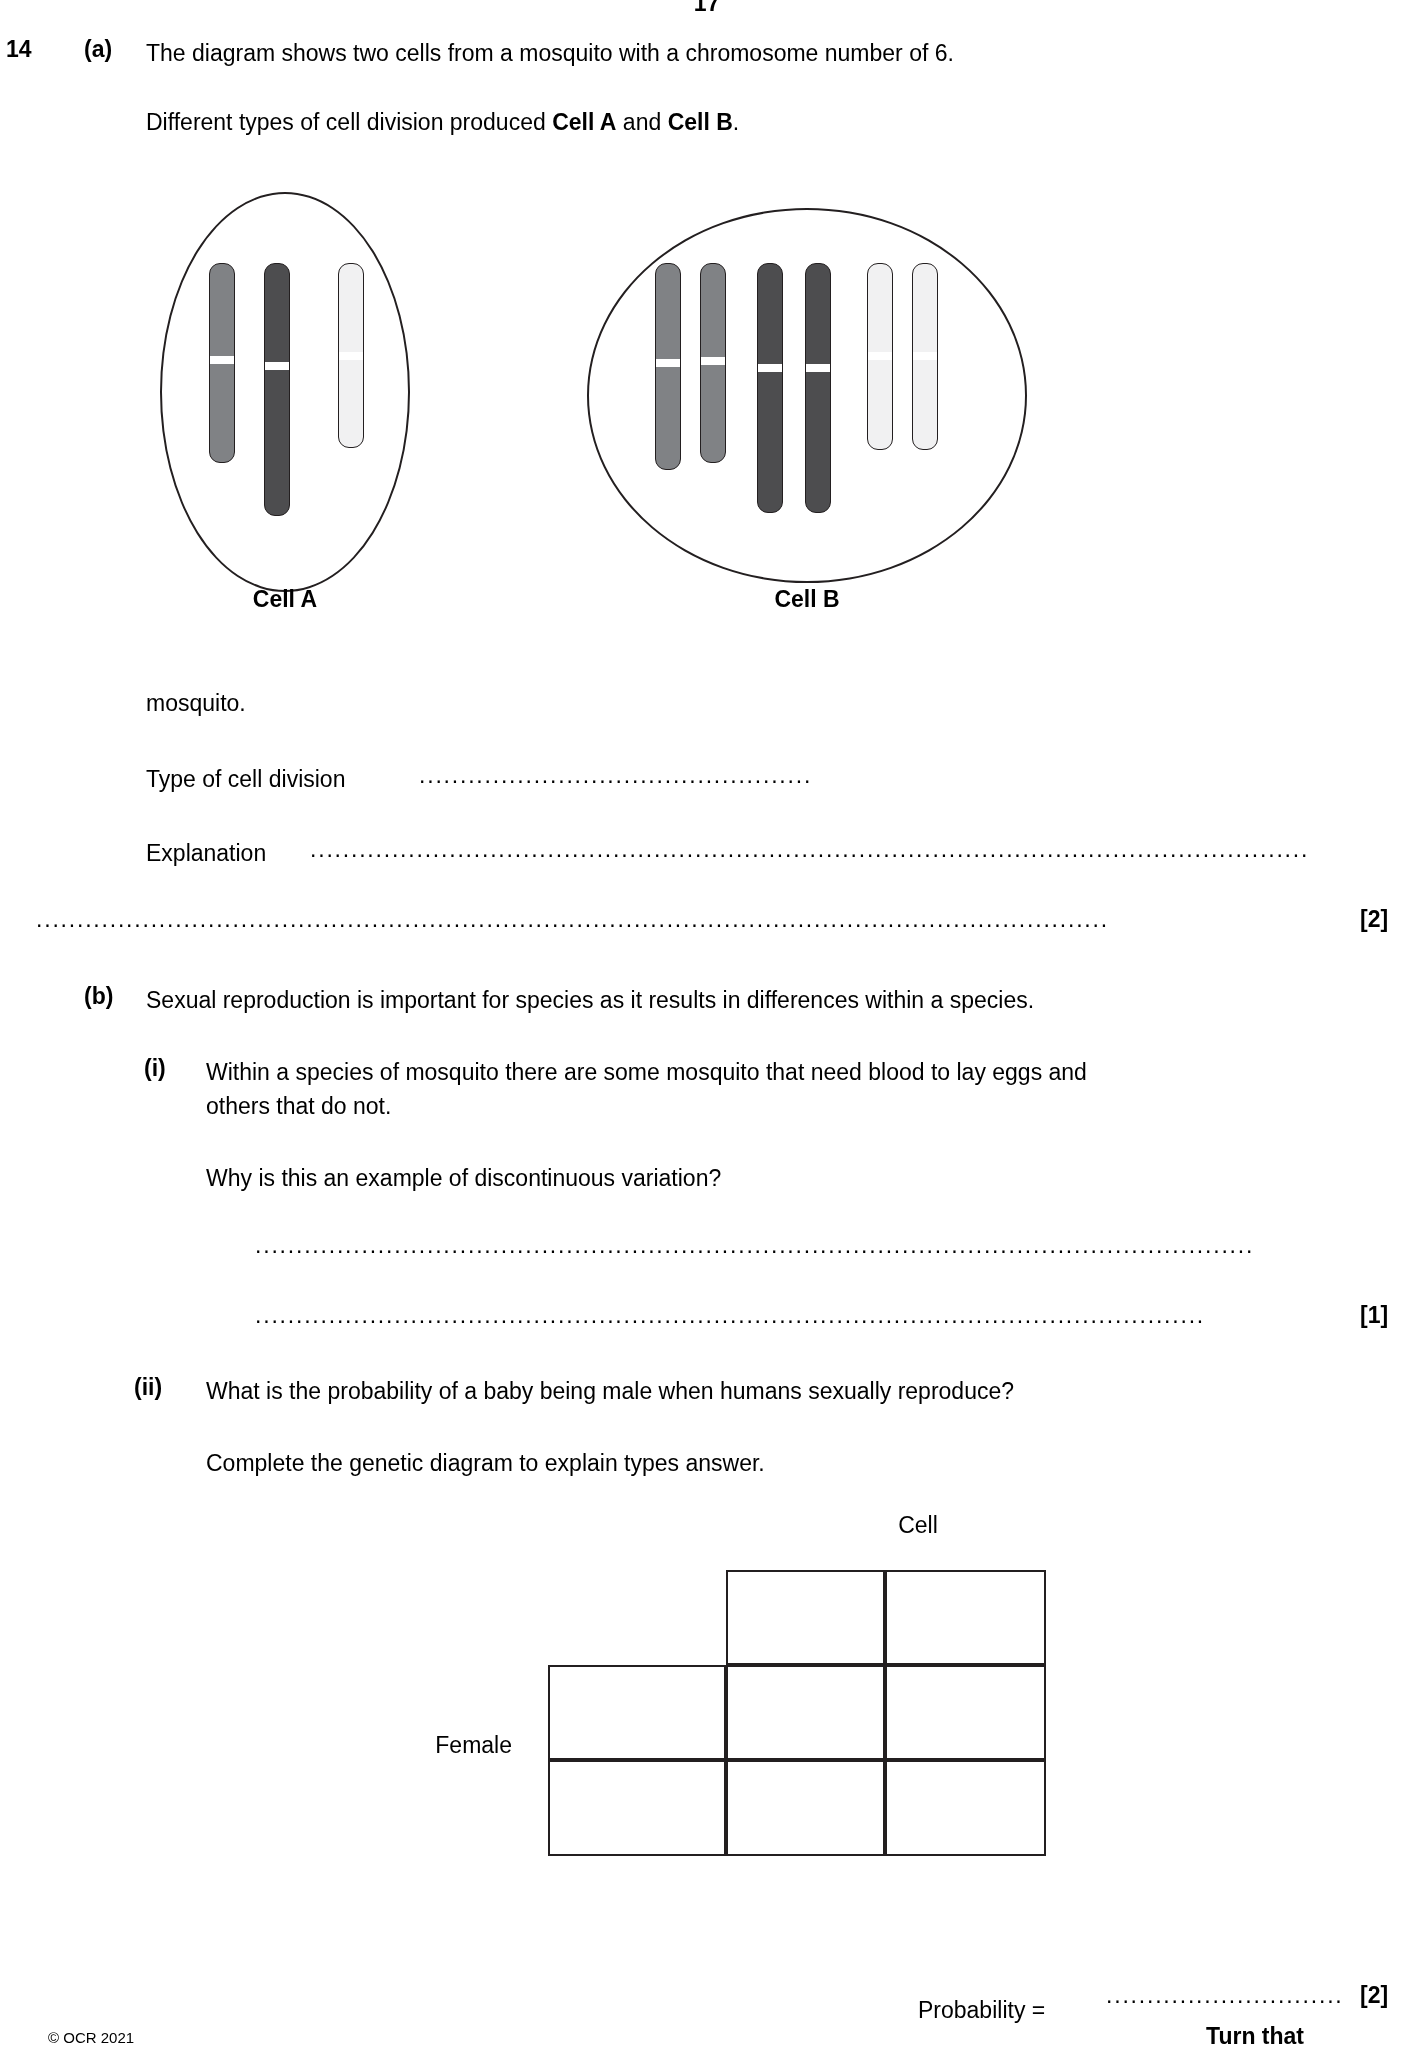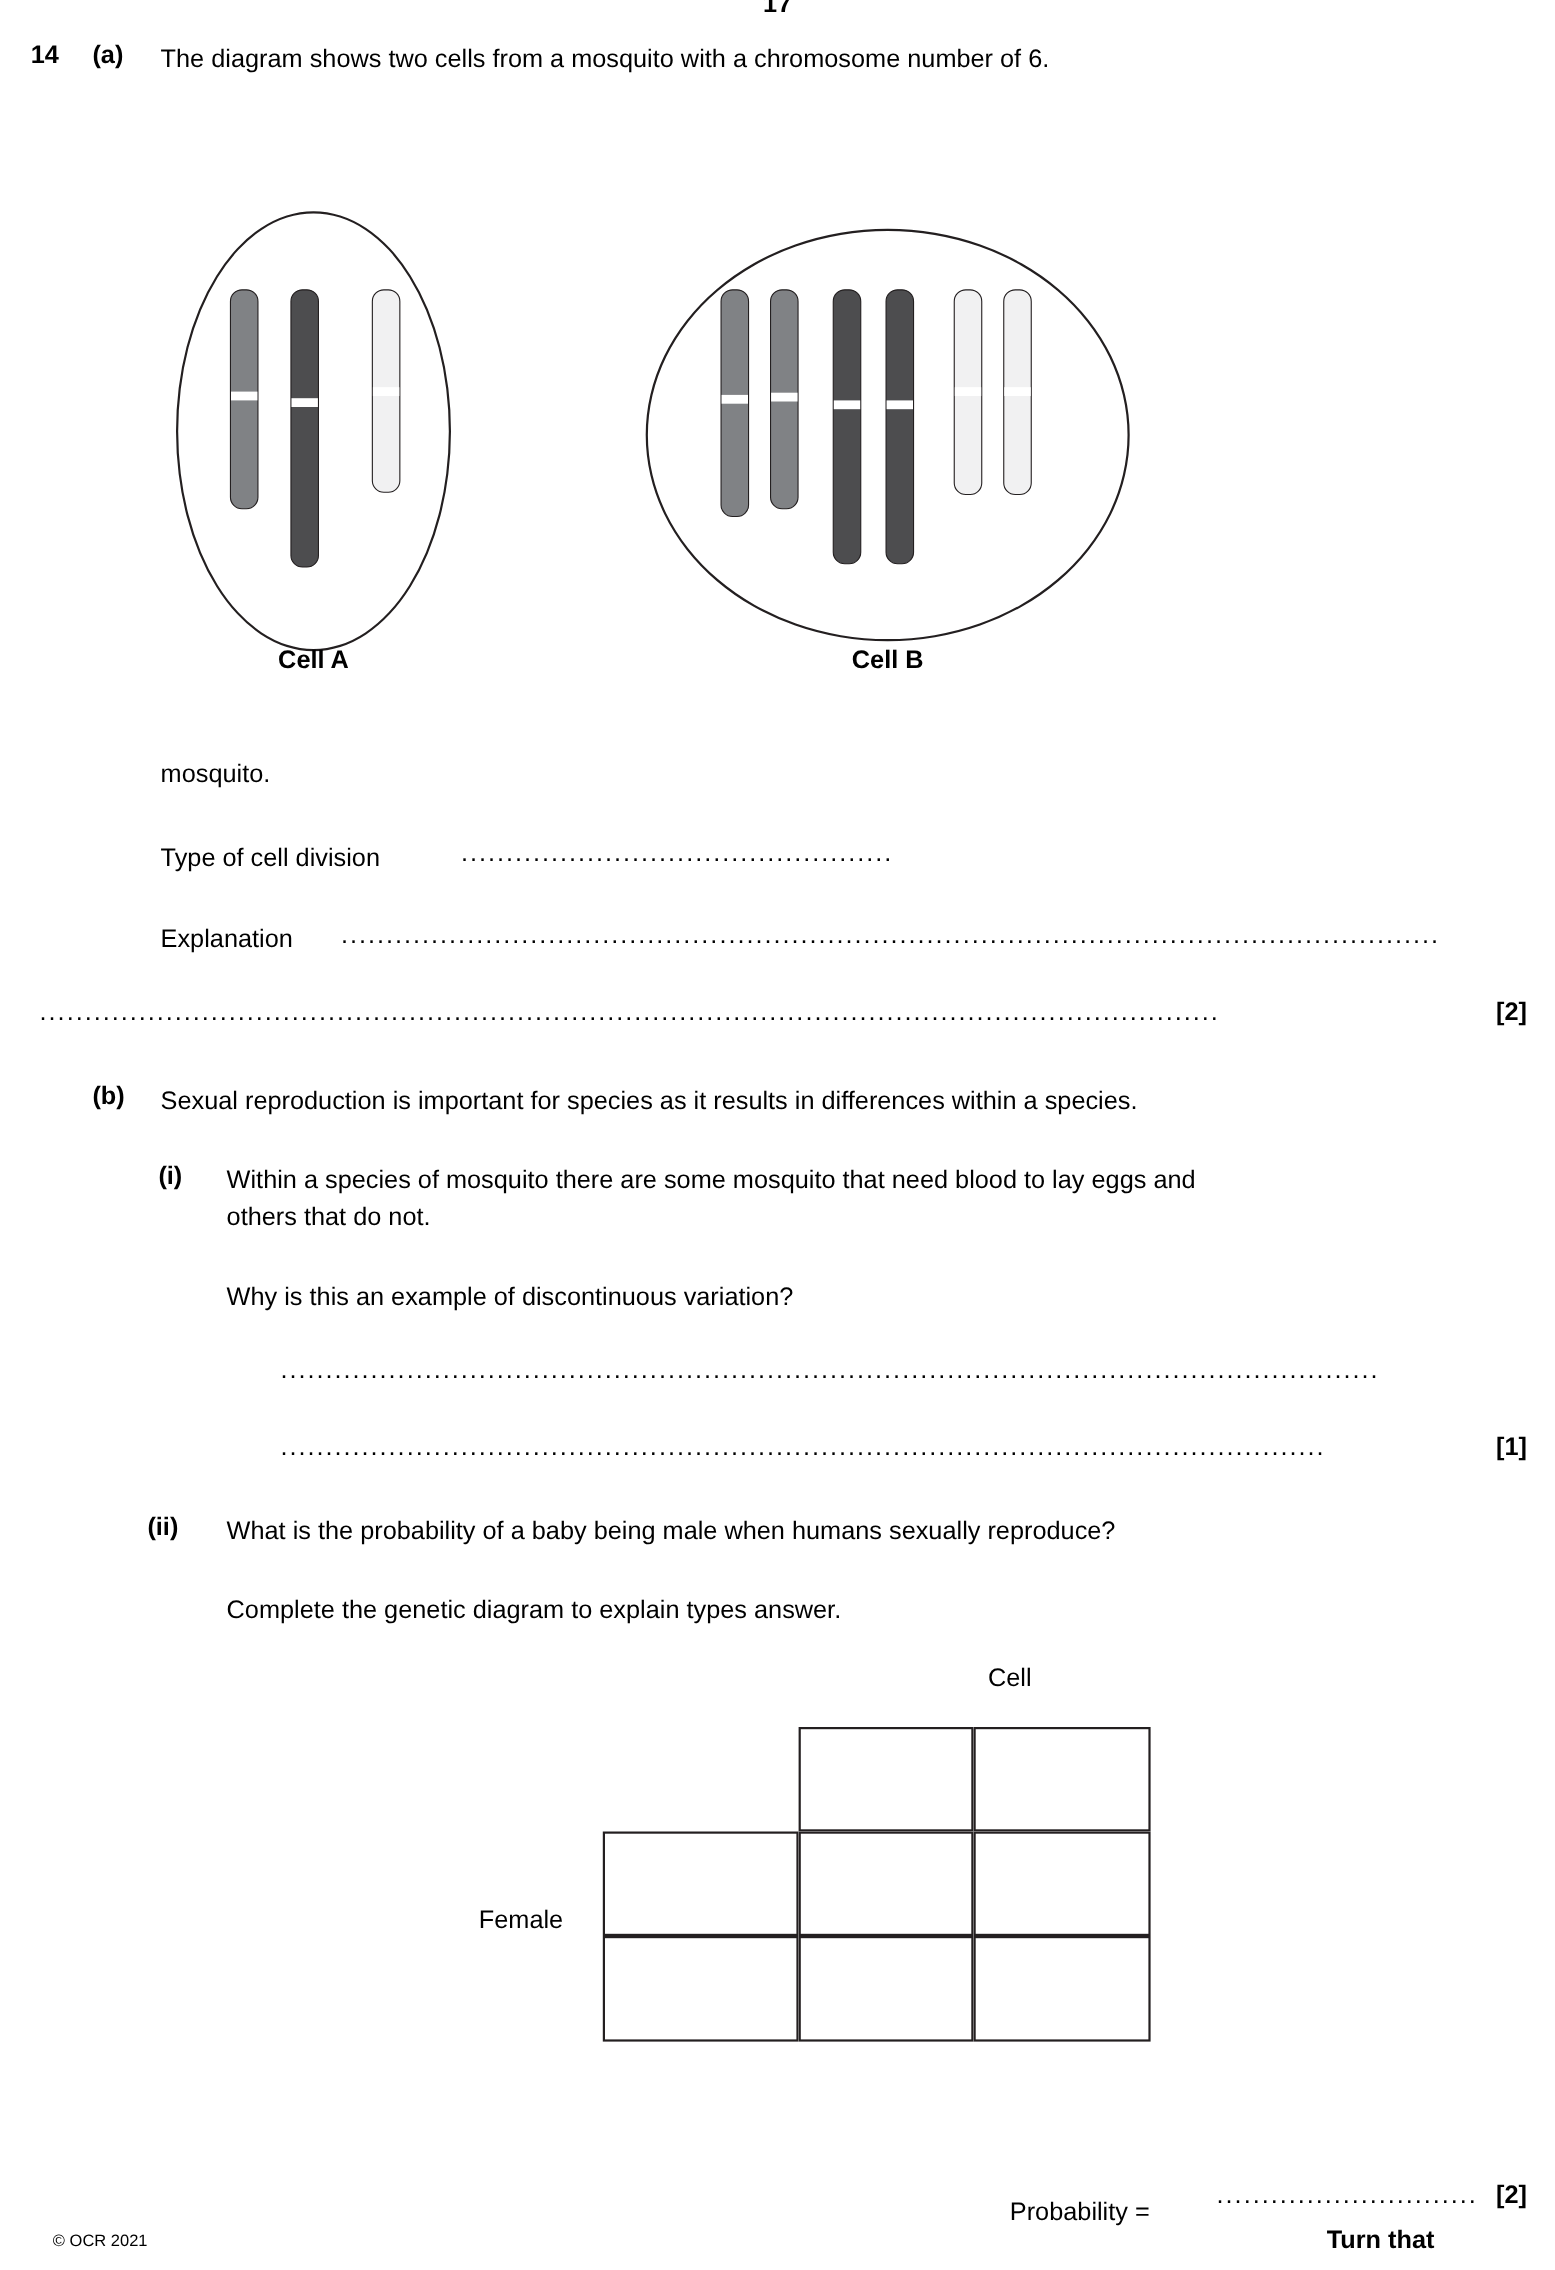--- a/index.html
+++ b/index.html
@@ -114,25 +114,28 @@
     font-weight: bold;
   }
 </style>
 </head>
 <body>
 
 <div class="page">
 
   <div class="page-number">17</div>
 
-  <div class="qnum" style="left:28px; top:36px;">14</div>
+  <div class="qnum" style="left:6px; top:36px;">14</div>
   <div class="part" style="left:84px; top:36px;">(a)</div>
 
   <div class="txt" style="left:146px; top:36px; width:1230px;">The diagram shows two cells from a mosquito with a chromosome number of 6.</div>
 
+  <div class="txt" style="left:146px; top:105px; width:1230px;">
+    <span>Different types of cell division produced </span><span class="b">Cell A</span><span> and </span><span class="b">Cell B</span><span>.</span>
+  </div>
 
   <div class="cell-oval" style="left:160px; top:192px; width:250px; height:400px;"></div>
 
   <div class="chrom" style="left:209px; top:263px; width:26px; height:200px; background:#808285; border:1.5px solid #231f20;">
     <div class="bead" style="top:92px;"></div>
   </div>
   <div class="chrom" style="left:264px; top:263px; width:26px; height:253px; background:#4d4d4f; border:1.5px solid #231f20;">
     <div class="bead" style="top:98px;"></div>
   </div>
   <div class="chrom" style="left:338px; top:263px; width:26px; height:185px; background:#f1f1f2; border:1.5px solid #231f20;">

